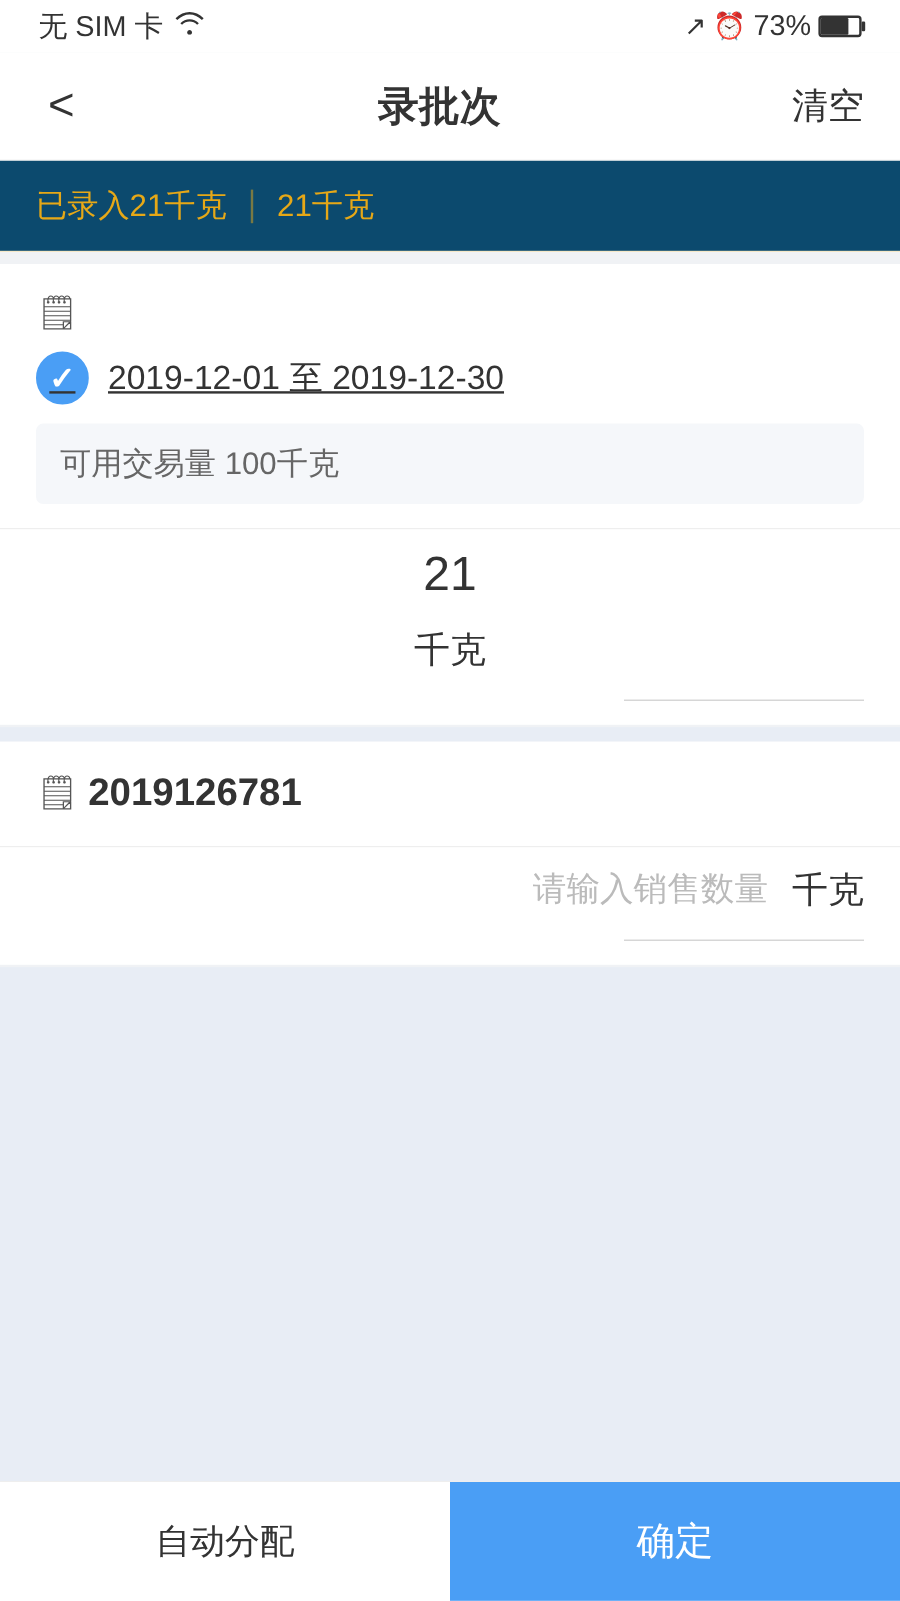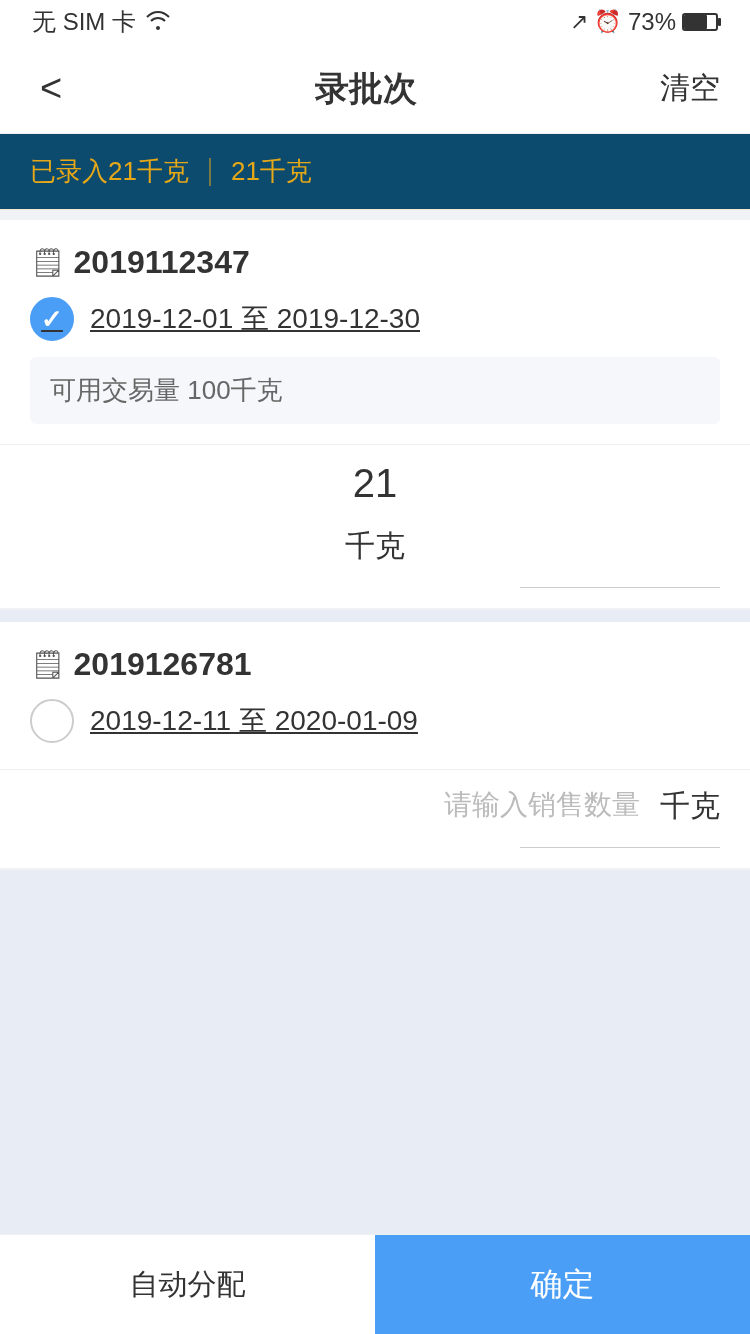--- a/index.html
+++ b/index.html
@@ -272,21 +272,20 @@
 
 <div class="info-banner">
   <span class="info-item">已录入21千克</span>
   <div class="info-divider"></div>
   <span class="info-item">21千克</span>
 </div>
 
 <div class="card" style="margin-top:10px;">
   <div class="card-header">
     <span class="card-icon">🗒</span>
-    <span class="card-id">2019112347</span>
   </div>
   <div class="card-row">
     <div class="radio-btn checked"></div>
     <span class="date-range">2019-12-01 至 2019-12-30</span>
   </div>
   <div class="available-qty">可用交易量 100千克</div>
   <div class="input-row">
     <span class="qty-value">21</span>
     <span class="unit-label">千克</span>
   </div>
@@ -294,24 +293,20 @@
   <div style="height:20px;"></div>
 </div>
 
 <div style="height:12px; background:#e8edf5;"></div>
 
 <div class="card">
   <div class="card-header">
     <span class="card-icon">🗒</span>
     <span class="card-id">2019126781</span>
   </div>
-  <div class="card-row">
-    <div class="radio-btn"></div>
-    <span class="date-range">2019-12-11 至 2020-01-09</span>
-  </div>
   <div class="input-row-placeholder" style="padding: 16px 30px 20px 30px; display:flex; align-items:flex-start; justify-content:flex-end; gap:20px; border-top:1px solid #eee; margin-top:16px;">
     <span class="qty-placeholder" style="font-size:28px; color:#bbb;">请输入销售数量</span>
     <span class="unit-label2">千克</span>
   </div>
   <div class="input-underline"></div>
   <div style="height:20px;"></div>
 </div>
 
 <div class="gray-area"></div>
 

